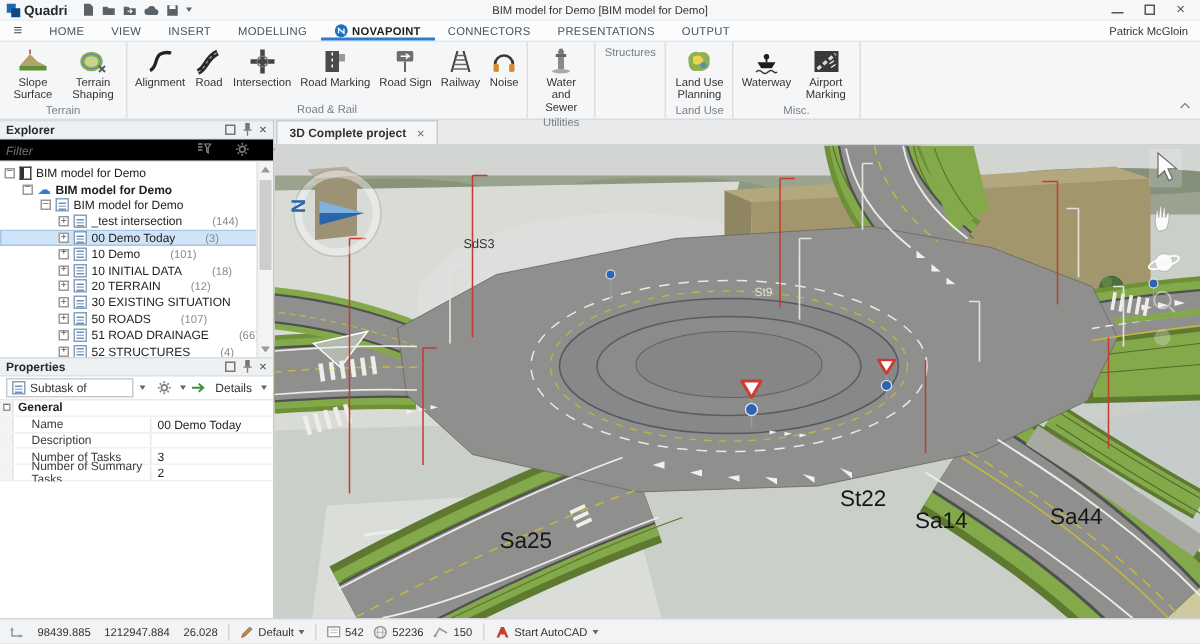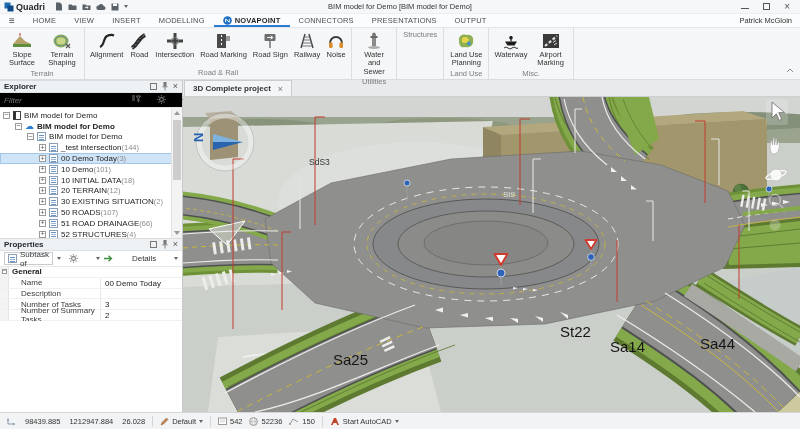--- a/index.html
+++ b/index.html
@@ -58,33 +58,33 @@
   .exp.minus::before { content:"\2013"; top:-2.5px; }
   .exp.plus::before { content:"+"; }
   .ticon { flex:none; margin-right:3px; }
   .i-book { width:8px; height:9px; border:1px solid #444; border-left:3px solid #333; background:#fff; }
   .i-cloud { color:#2b7cd3; font-size:9px; line-height:9px; }
   .i-cloud::before { content:"\2601"; }
   .i-task { width:9px; height:9px; border:1px solid #8aa0b8; background:#fff; position:relative; }
   .i-task::before { content:""; position:absolute; left:1px; right:1px; top:1.5px; height:1px; background:#6b93c0; box-shadow:0 2px 0 #9bb6d4, 0 4px 0 #6b93c0; }
   .tlabel { font-size:8px; color:#222; white-space:nowrap; }
   .trow.bold .tlabel { font-weight:bold; }
-  .tcount { font-size:7.5px; color:#8a8a8a; margin-left:0; white-space:nowrap; }
+  .tcount { font-size:7.5px; color:#8a8a8a; margin-left:20px; white-space:nowrap; }
   .tree-scroll { position:absolute; right:0; top:0; bottom:0; width:11px; background:#f3f3f3; border-left:1px solid #e2e2e2; }
   .ts-up,.ts-down { position:absolute; left:2px; width:0; height:0; border-left:3.5px solid transparent; border-right:3.5px solid transparent; }
   .ts-up { top:3px; border-bottom:4px solid #999; }
   .ts-down { bottom:3px; border-top:4px solid #999; }
   .ts-thumb { position:absolute; left:1px; right:1px; top:12px; height:60px; background:#cdcdcd; }
 
   .properties { flex:1; display:flex; flex-direction:column; background:#fff; }
   .prop-toolbar { height:16px; display:flex; align-items:center; padding:1px 4px; gap:4px; border-bottom:1px solid #e8e8e8; flex:none; }
   .combo { width:108px; border:1px solid #c9ccce; background:#fff; height:13px; display:flex; align-items:center; padding:0 3px; gap:3px; }
   .combo-text { flex:1; font-size:8px; color:#333; }
   .caret { width:0; height:0; border-left:2.5px solid transparent; border-right:2.5px solid transparent; border-top:3px solid #666; }
-  .tool-btn { display:flex; align-items:center; gap:18px; }
+  .tool-btn { display:flex; align-items:center; gap:6px; }
   .details-lbl { font-size:8px; color:#333; }
   .prop-grid { flex:none; }
   .prow { display:flex; height:10.8px; align-items:flex-end; border-bottom:1px solid #f0f0f0; }
   .pgutter { width:9px; background:#f3f3f3; border-right:1px solid #e4e4e4; height:100%; flex:none; display:flex; align-items:center; justify-content:center; }
   .sec-collapse { width:5px; height:5px; border:1px solid #999; background:#fff; position:relative; }
   .sec-collapse::before { content:"\2013"; position:absolute; top:-3px; left:0; right:0; text-align:center; font-size:6px; color:#555; }
   .plabel { width:92px; padding-left:12px; border-right:1px solid #e8e8e8; color:#3a3a3a; height:100%; display:flex; align-items:center; }
   .prow.section .plabel { font-weight:bold; padding-left:3px; border-right:none; color:#222; }
   .pvalue { flex:1; padding-left:4px; color:#222; }
   .prop-fill { flex:1; background:#fff; }

